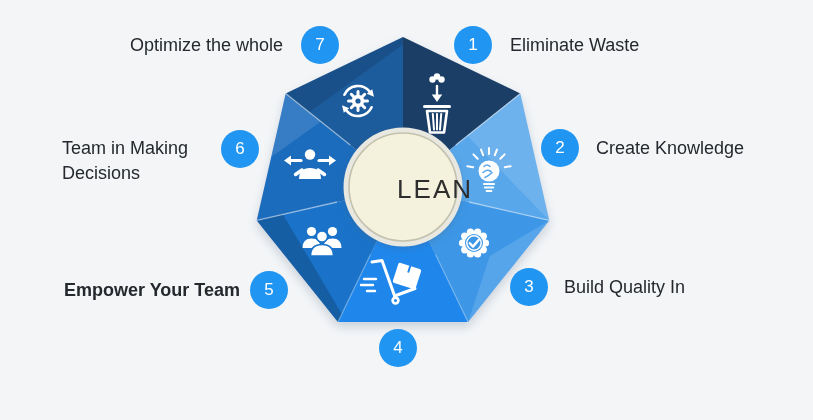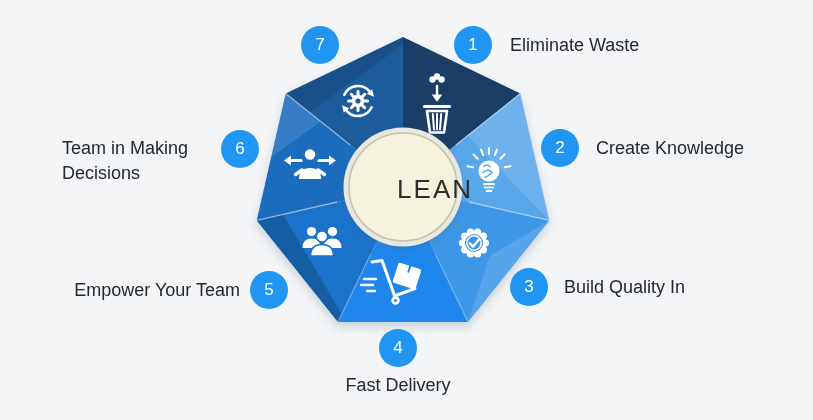--- a/index.html
+++ b/index.html
@@ -203,17 +203,17 @@
   <div class="badge" style="left:541px;top:129px;">2</div>
   <div class="badge" style="left:510px;top:268px;">3</div>
   <div class="badge" style="left:379px;top:329px;">4</div>
   <div class="badge" style="left:250px;top:271px;">5</div>
   <div class="badge" style="left:221px;top:130px;">6</div>
   <div class="badge" style="left:301px;top:26px;">7</div>
 
   <div class="label" style="left:510px;top:33px;text-align:center;">Eliminate Waste</div>
   <div class="label" style="left:596px;top:136px;">Create Knowledge</div>
   <div class="label" style="left:564px;top:275px;">Build Quality In</div>
-  <div class="label center" style="left:323px;top:373px;width:150px;">Fast Delivery</div>
-  <div class="label right" style="right:573px;top:278px;">Empower Your Team</div>
+  <div class="label right" style="right:573px;top:278px;font-weight:bold;">Empower Your Team</div>
   <div class="label wrap" style="left:62px;top:136px;width:158px;">Team in Making Decisions</div>
+  <div class="label right" style="right:530px;top:33px;">Optimize the whole</div>
 
 </div>
 
 </body></html>

